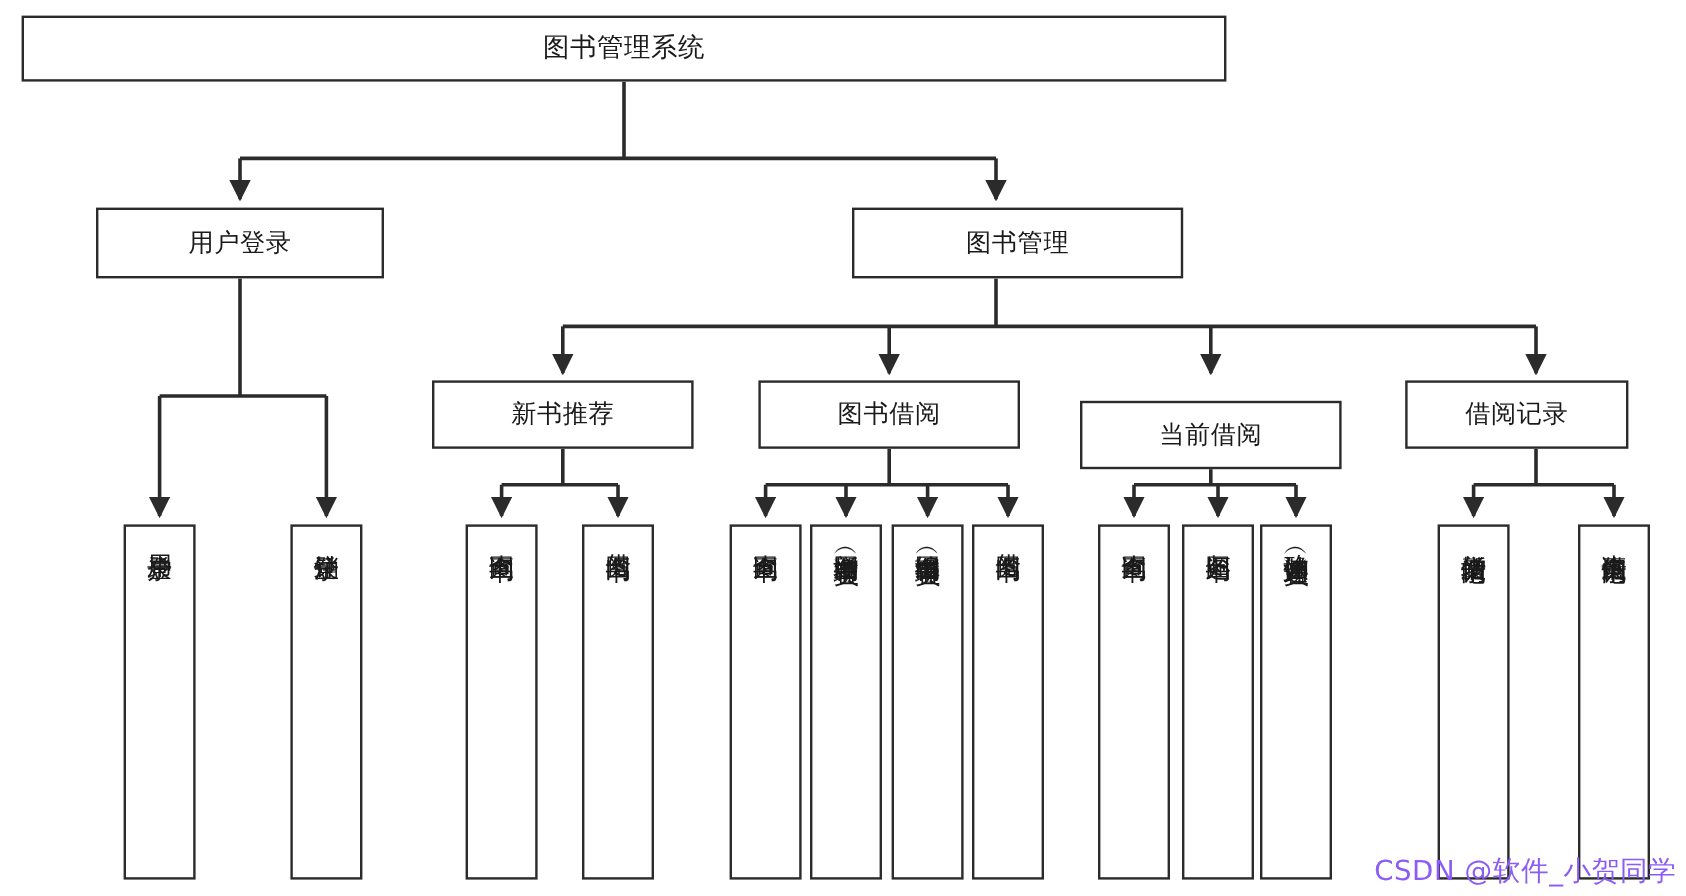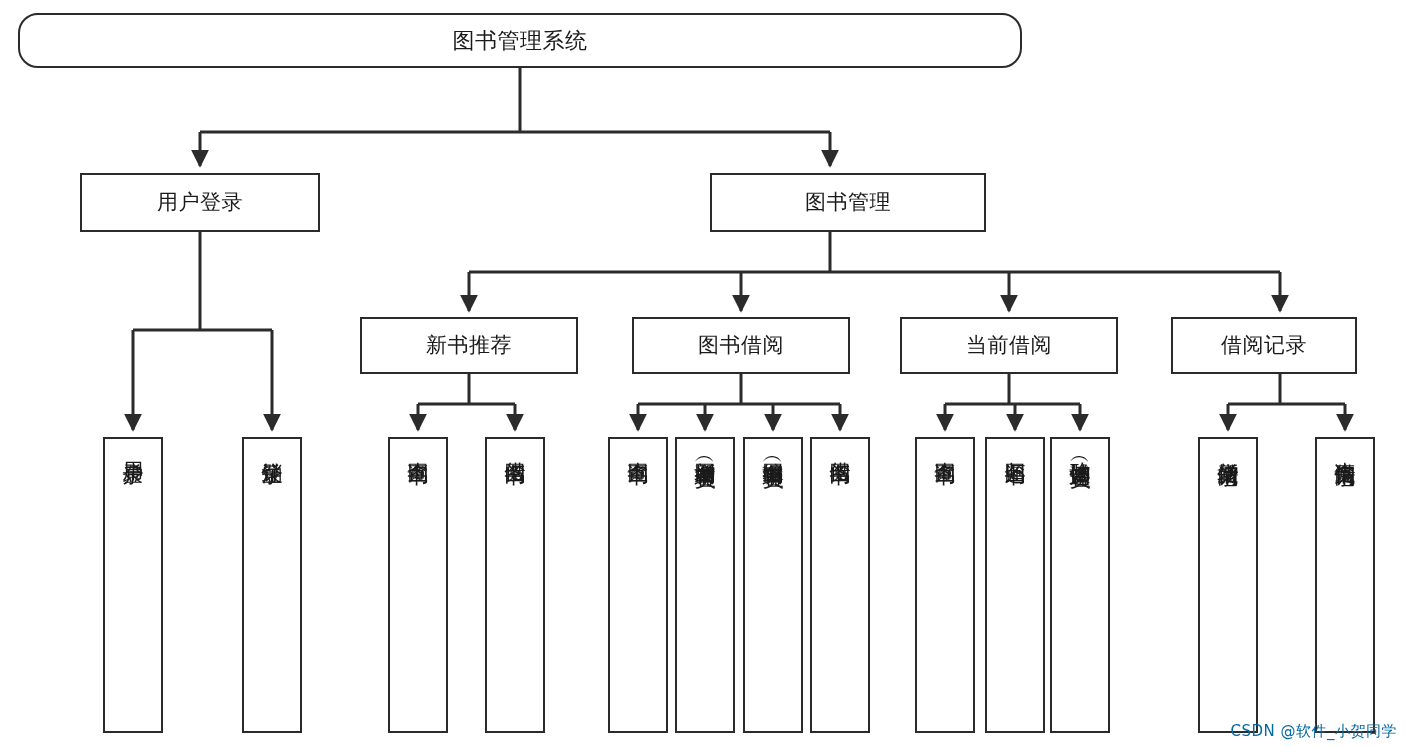--- a/index.html
+++ b/index.html
@@ -63,22 +63,22 @@
     text-orientation: upright;
     font-size: 21px;
     line-height: 1.05;
     letter-spacing: 1px;
     white-space: nowrap;
   }
   #watermark {
     position: absolute;
     right: 8px;
     bottom: 6px;
-    font-size: 15px;
-    color: #0369a1;
+    font-size: 23px;
+    color: #8b5cf6;
     letter-spacing: 0.5px;
     user-select: none;
     white-space: nowrap;
   }
 </style>
 </head>
 <body>
 
 <div id="diagram">
 
@@ -125,38 +125,38 @@
       <path d="M 1015 404 L 1015 430" marker-end="url(#arrow)"></path>
       <path d="M 1080 404 L 1080 430" marker-end="url(#arrow)"></path>
 
       <path d="M 1280 374 L 1280 404"></path>
       <path d="M 1228 404 L 1345 404"></path>
       <path d="M 1228 404 L 1228 430" marker-end="url(#arrow)"></path>
       <path d="M 1345 404 L 1345 430" marker-end="url(#arrow)"></path>
     </g>
   </svg>
 
-  <div class="node horiz root" style="left:18px; top:13px; width:1004px; height:55px;border-radius:20px;">
+  <div class="node horiz root" style="left:18px; top:13px; width:1004px; height:55px;">
     <span class="node-label">图书管理系统</span>
   </div>
 
   <div class="node horiz" style="left:80px; top:173px; width:240px; height:59px;">
     <span class="node-label">用户登录</span>
   </div>
   <div class="node horiz" style="left:710px; top:173px; width:276px; height:59px;">
     <span class="node-label">图书管理</span>
   </div>
 
   <div class="node horiz" style="left:632px; top:317px; width:218px; height:57px;">
     <span class="node-label">图书借阅</span>
   </div>
   <div class="node horiz" style="left:360px; top:317px; width:218px; height:57px;">
     <span class="node-label">新书推荐</span>
   </div>
-  <div class="node horiz" style="left:900px; top:317px; width:218px; height:57px;">
+  <div class="node horiz" style="left:900px; top:334px; width:218px; height:57px;">
     <span class="node-label">当前借阅</span>
   </div>
   <div class="node horiz" style="left:1171px; top:317px; width:186px; height:57px;">
     <span class="node-label">借阅记录</span>
   </div>
 
   <div class="node vert" style="left:103px; top:437px; width:60px; height:296px;">
     <span class="node-label">用户登录</span>
   </div>
   <div class="node vert" style="left:242px; top:437px; width:60px; height:296px;">

